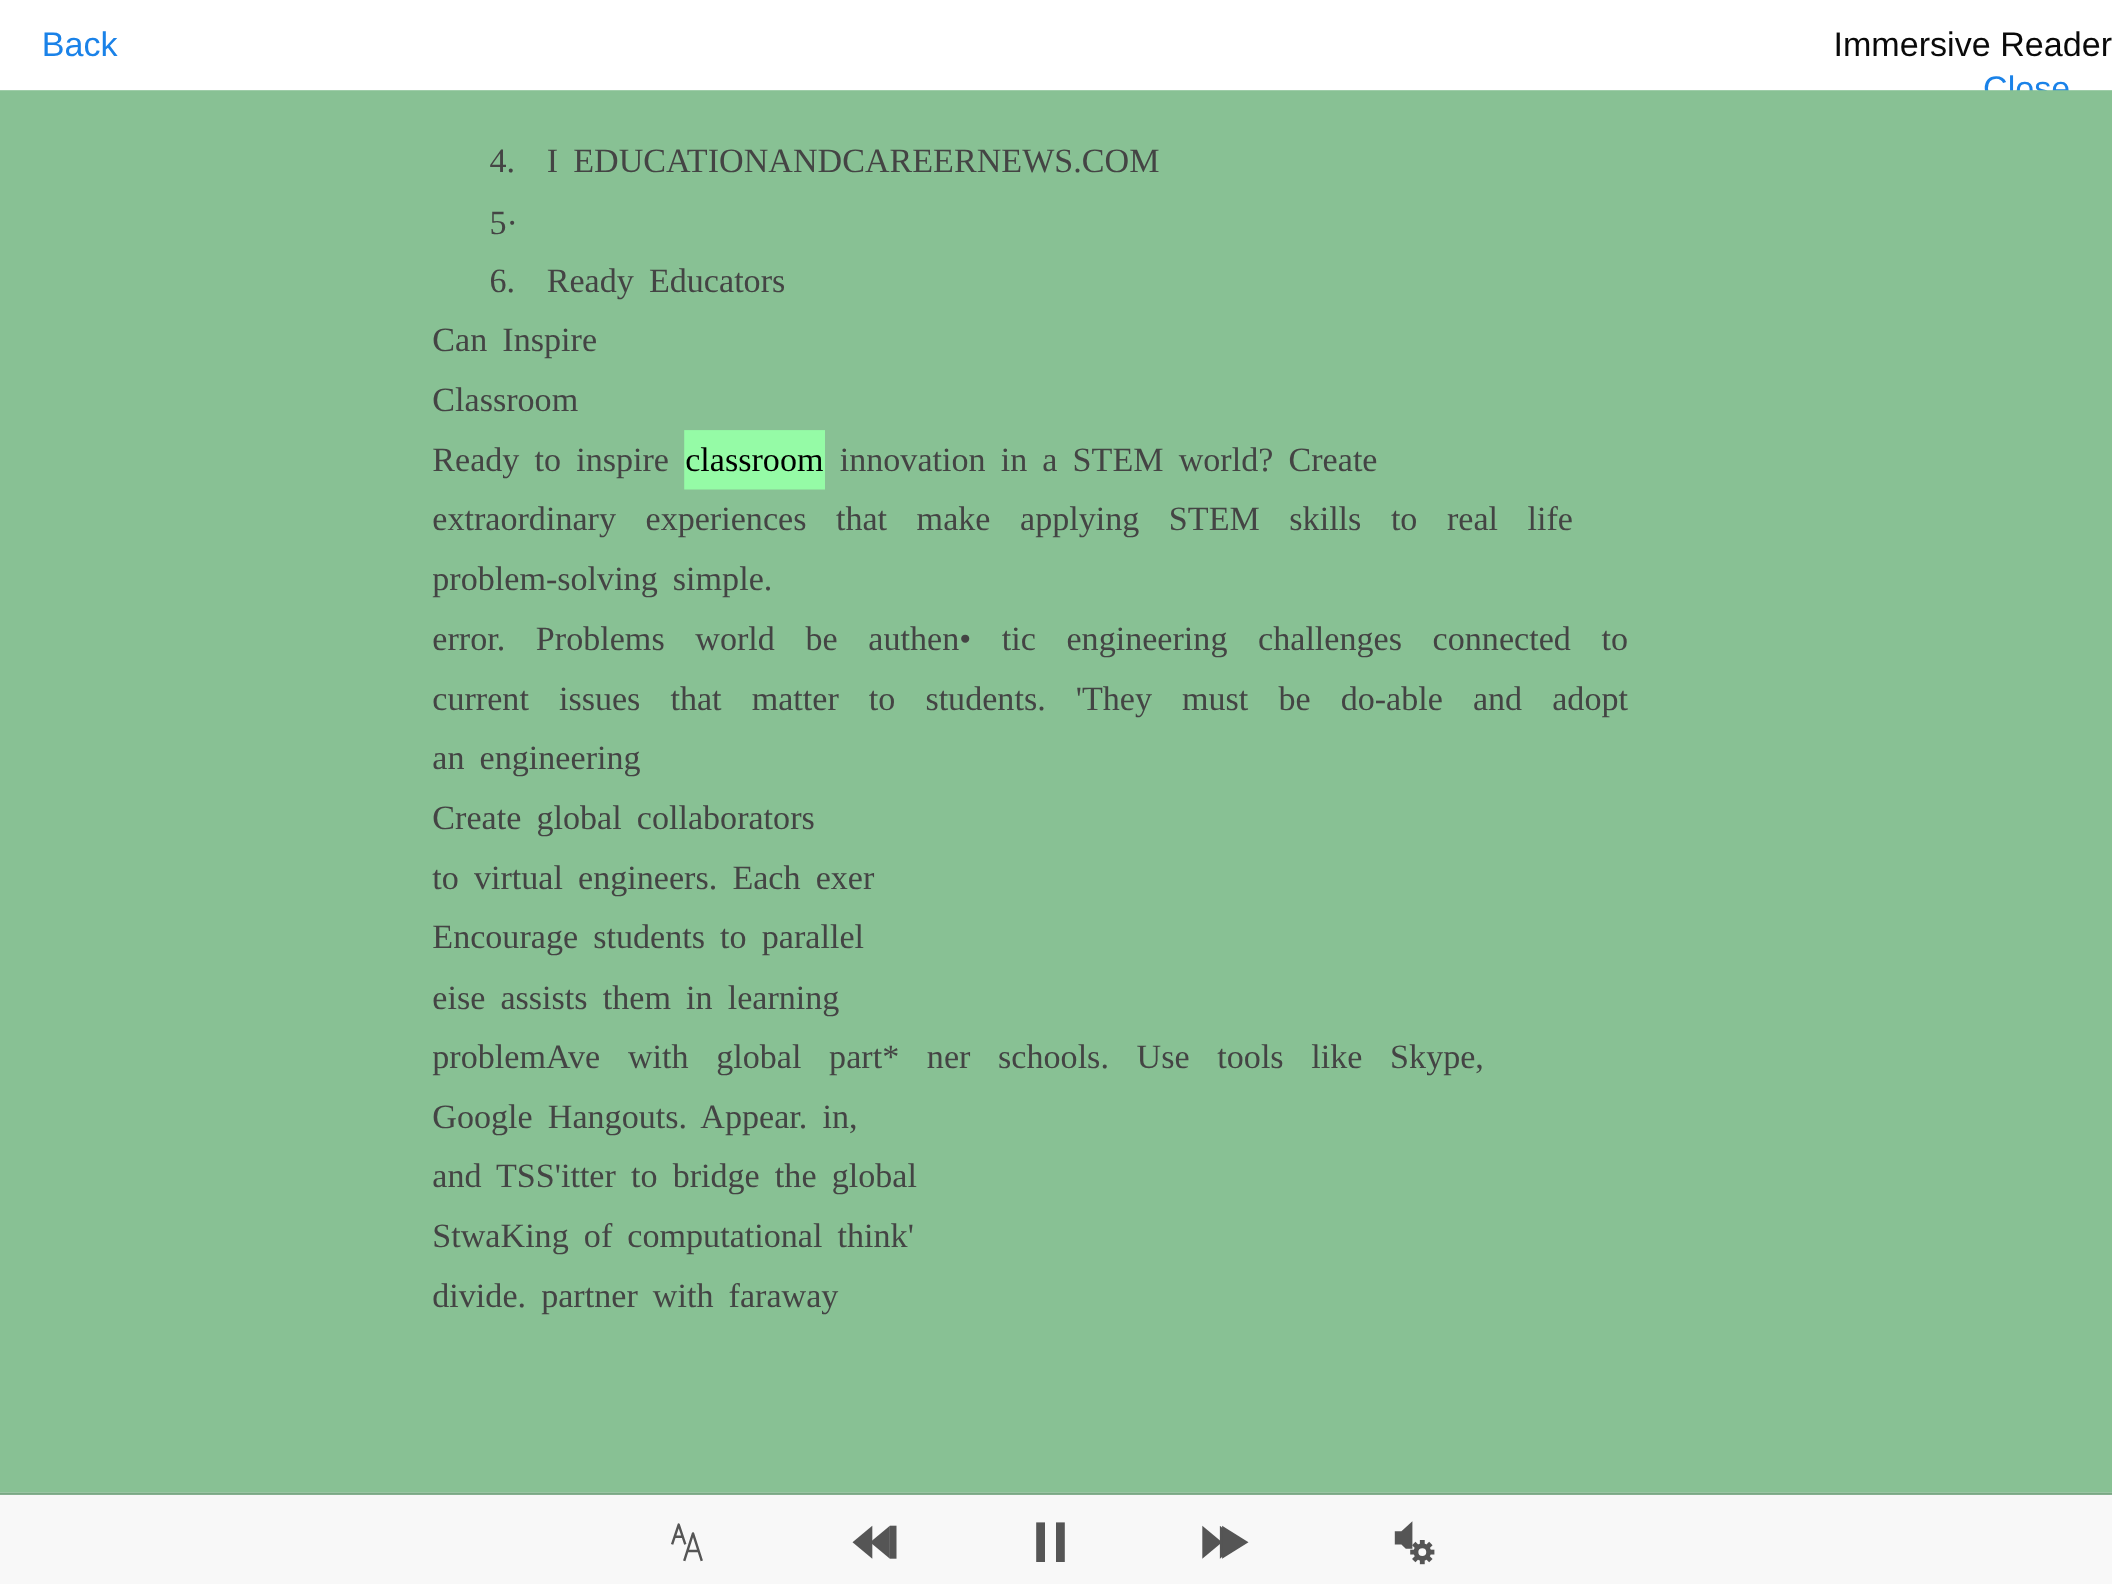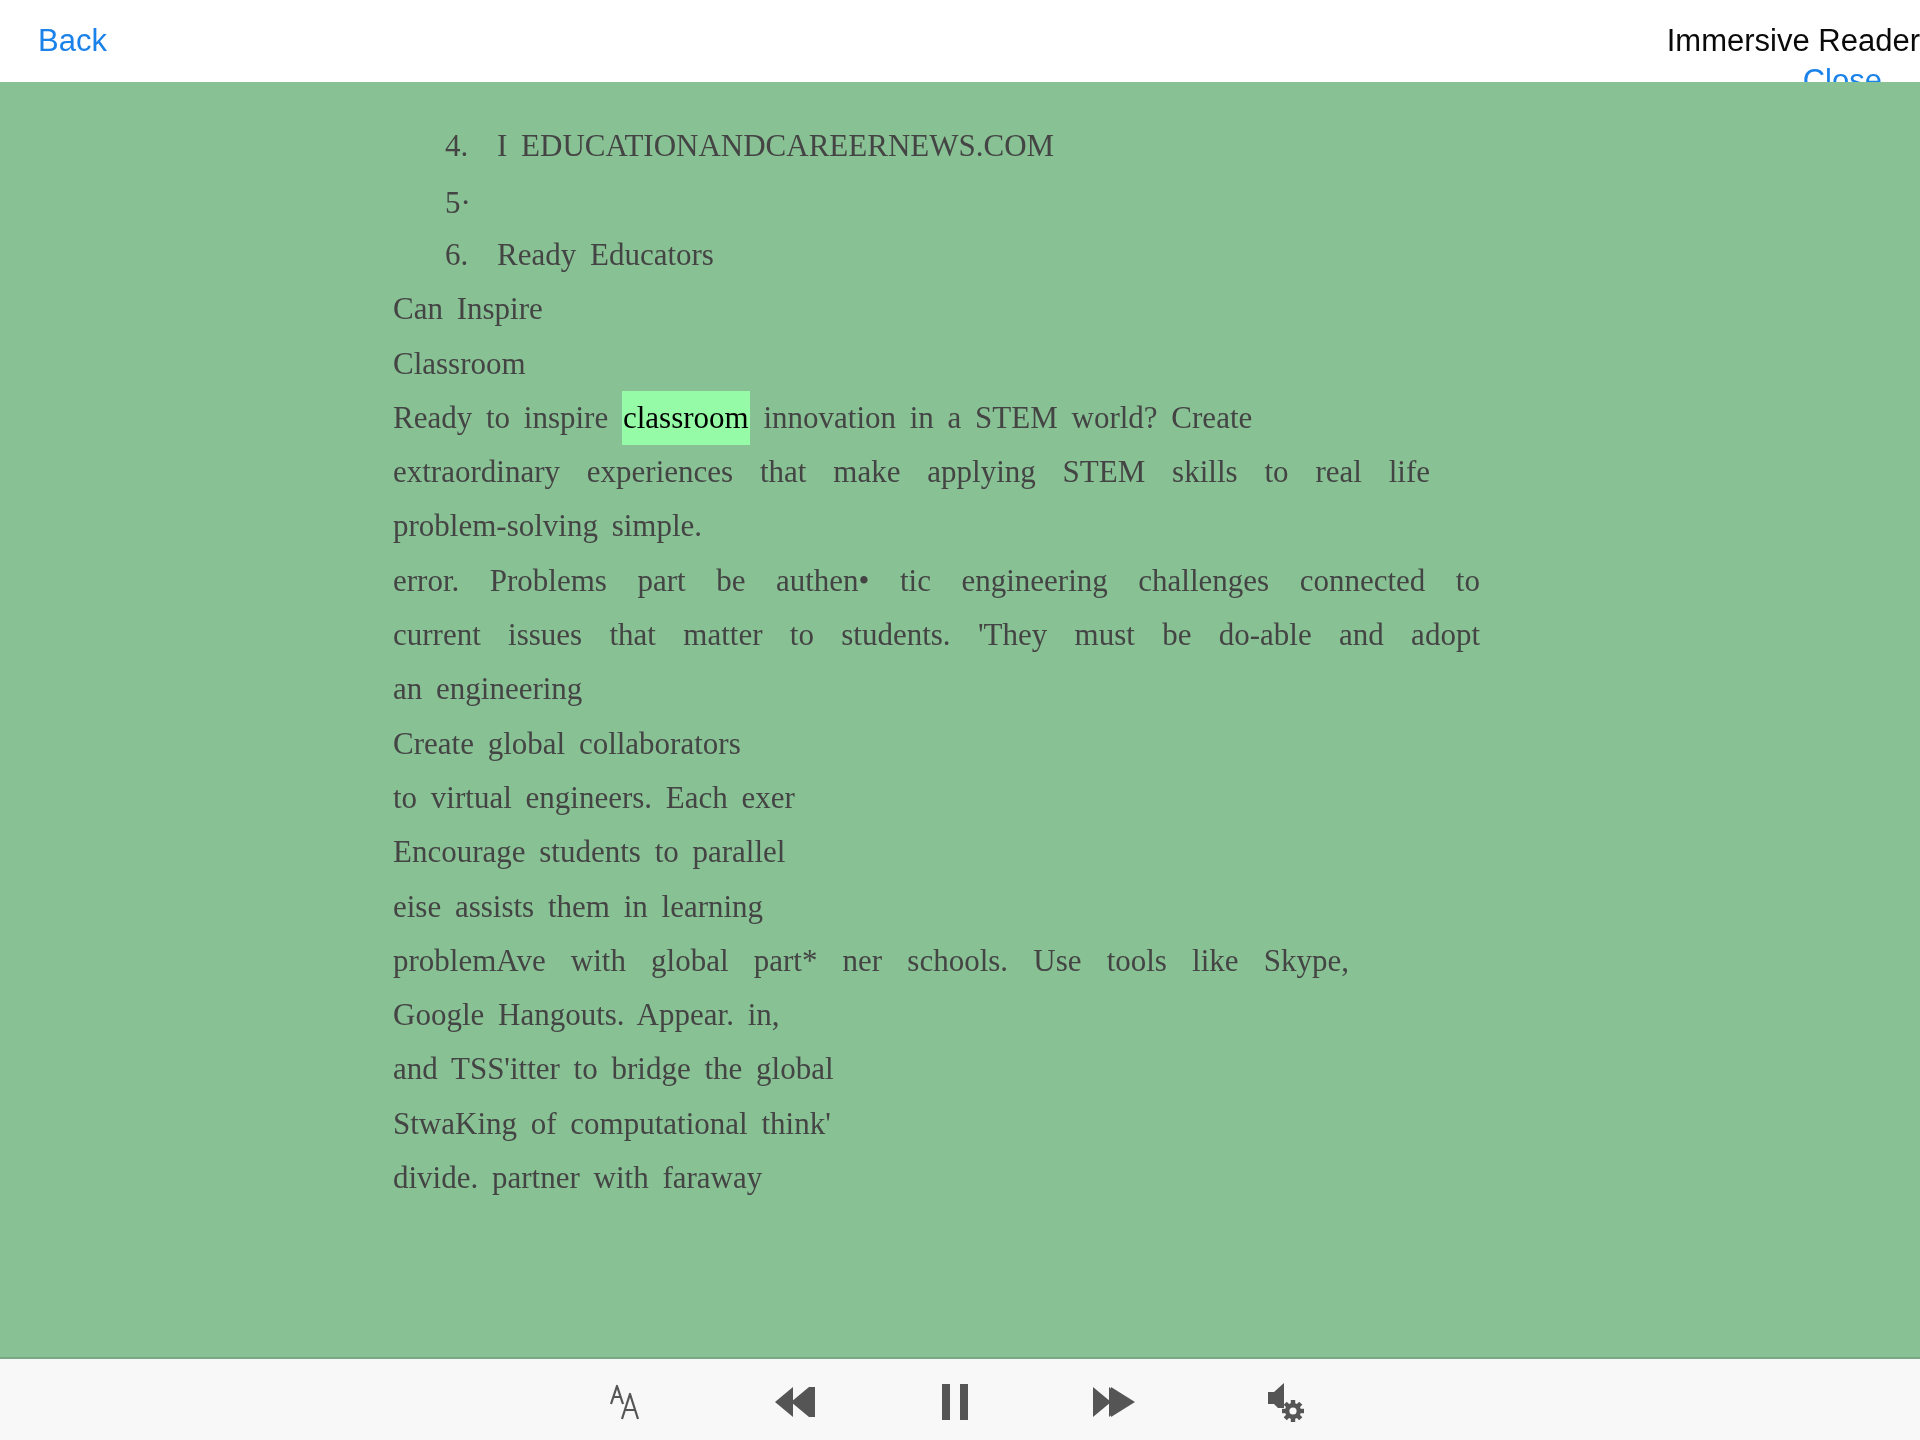--- a/index.html
+++ b/index.html
@@ -152,21 +152,21 @@
 
       <div class="line">Can Inspire</div>
       <div class="line">Classroom</div>
 
       <div class="line">
         <span style="white-space:pre">Ready to inspire </span><span class="hl">classroom</span><span style="white-space:pre"> innovation in a STEM world? Create</span>
       </div>
 
       <div class="line justify" style="width:1037px">extraordinary experiences that make applying STEM skills to real life</div>
       <div class="line">problem-solving simple.</div>
-      <div class="line justify">error. Problems part be authen• tic engineering challenges connected to</div>
+      <div class="line justify">error. Problems world be authen• tic engineering challenges connected to</div>
       <div class="line justify">current issues that matter to students. 'They must be do-able and adopt</div>
       <div class="line">an engineering</div>
       <div class="line">Create global collaborators</div>
       <div class="line">to virtual engineers. Each exer</div>
       <div class="line">Encourage students to parallel</div>
       <div class="line">eise assists them in learning</div>
       <div class="line justify" style="width:956px">problemAve with global part* ner schools. Use tools like Skype,</div>
       <div class="line">Google Hangouts. Appear. in,</div>
       <div class="line">and TSS'itter to bridge the global</div>
       <div class="line">StwaKing of computational think'</div>

